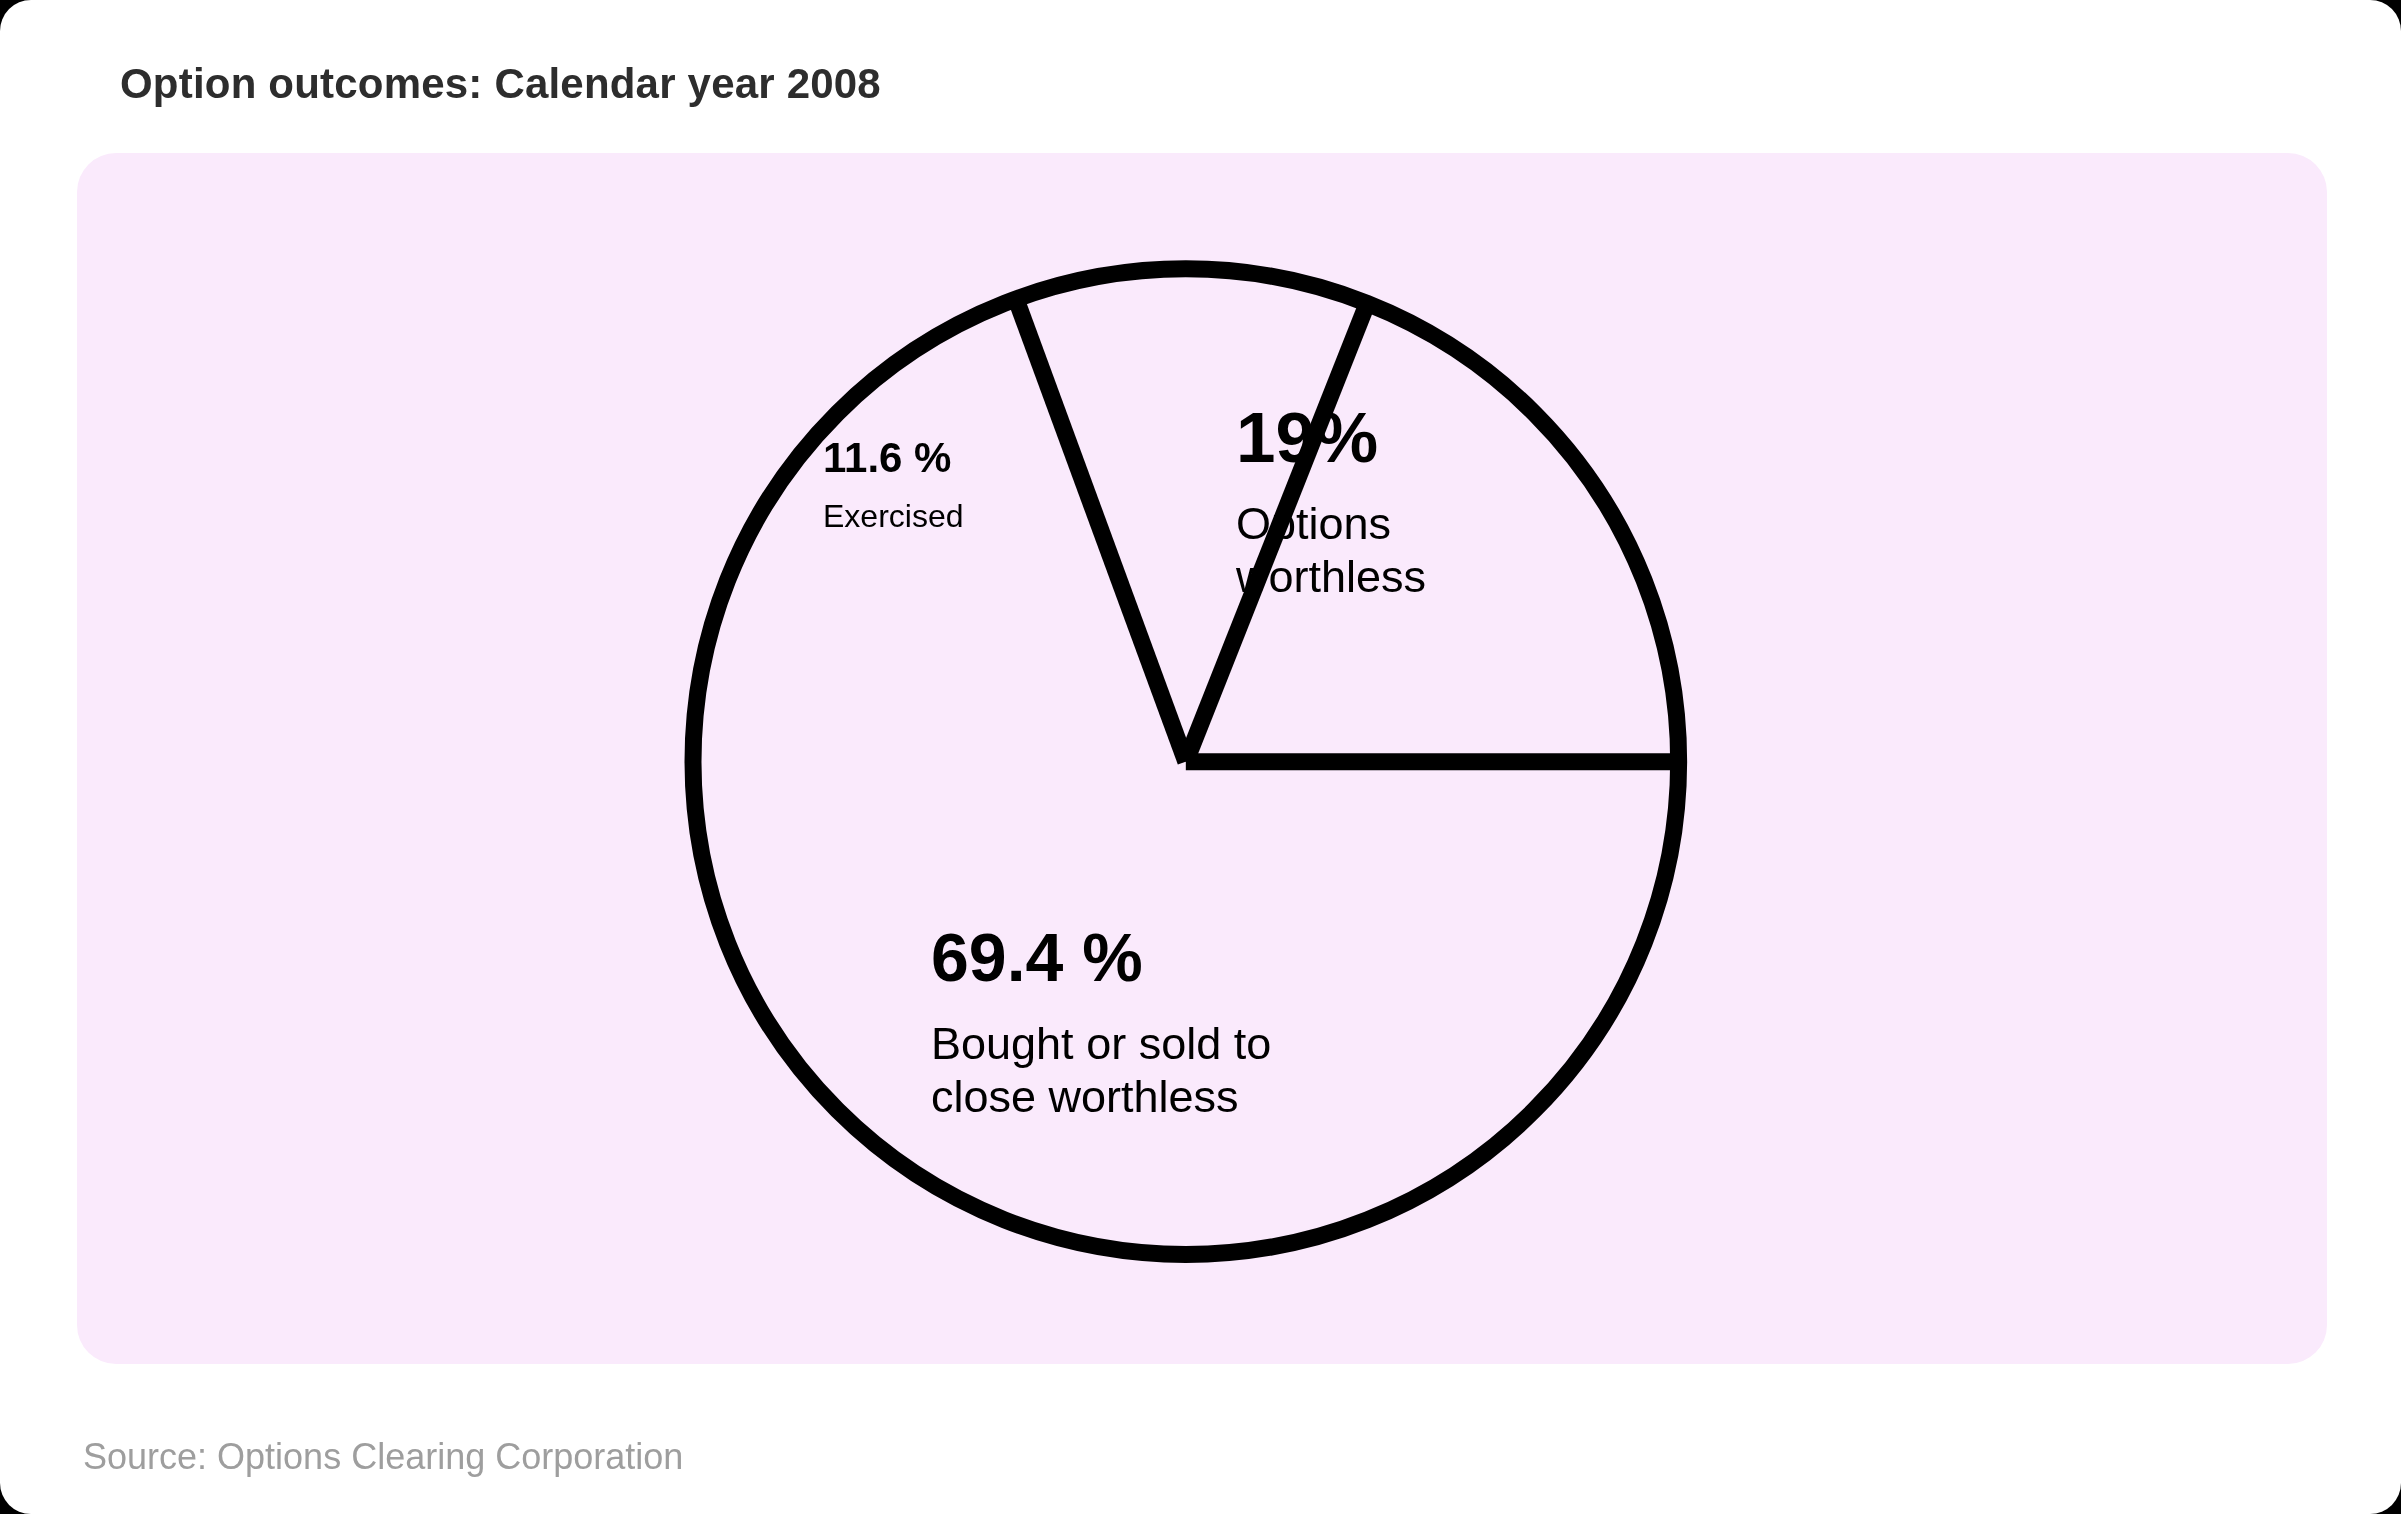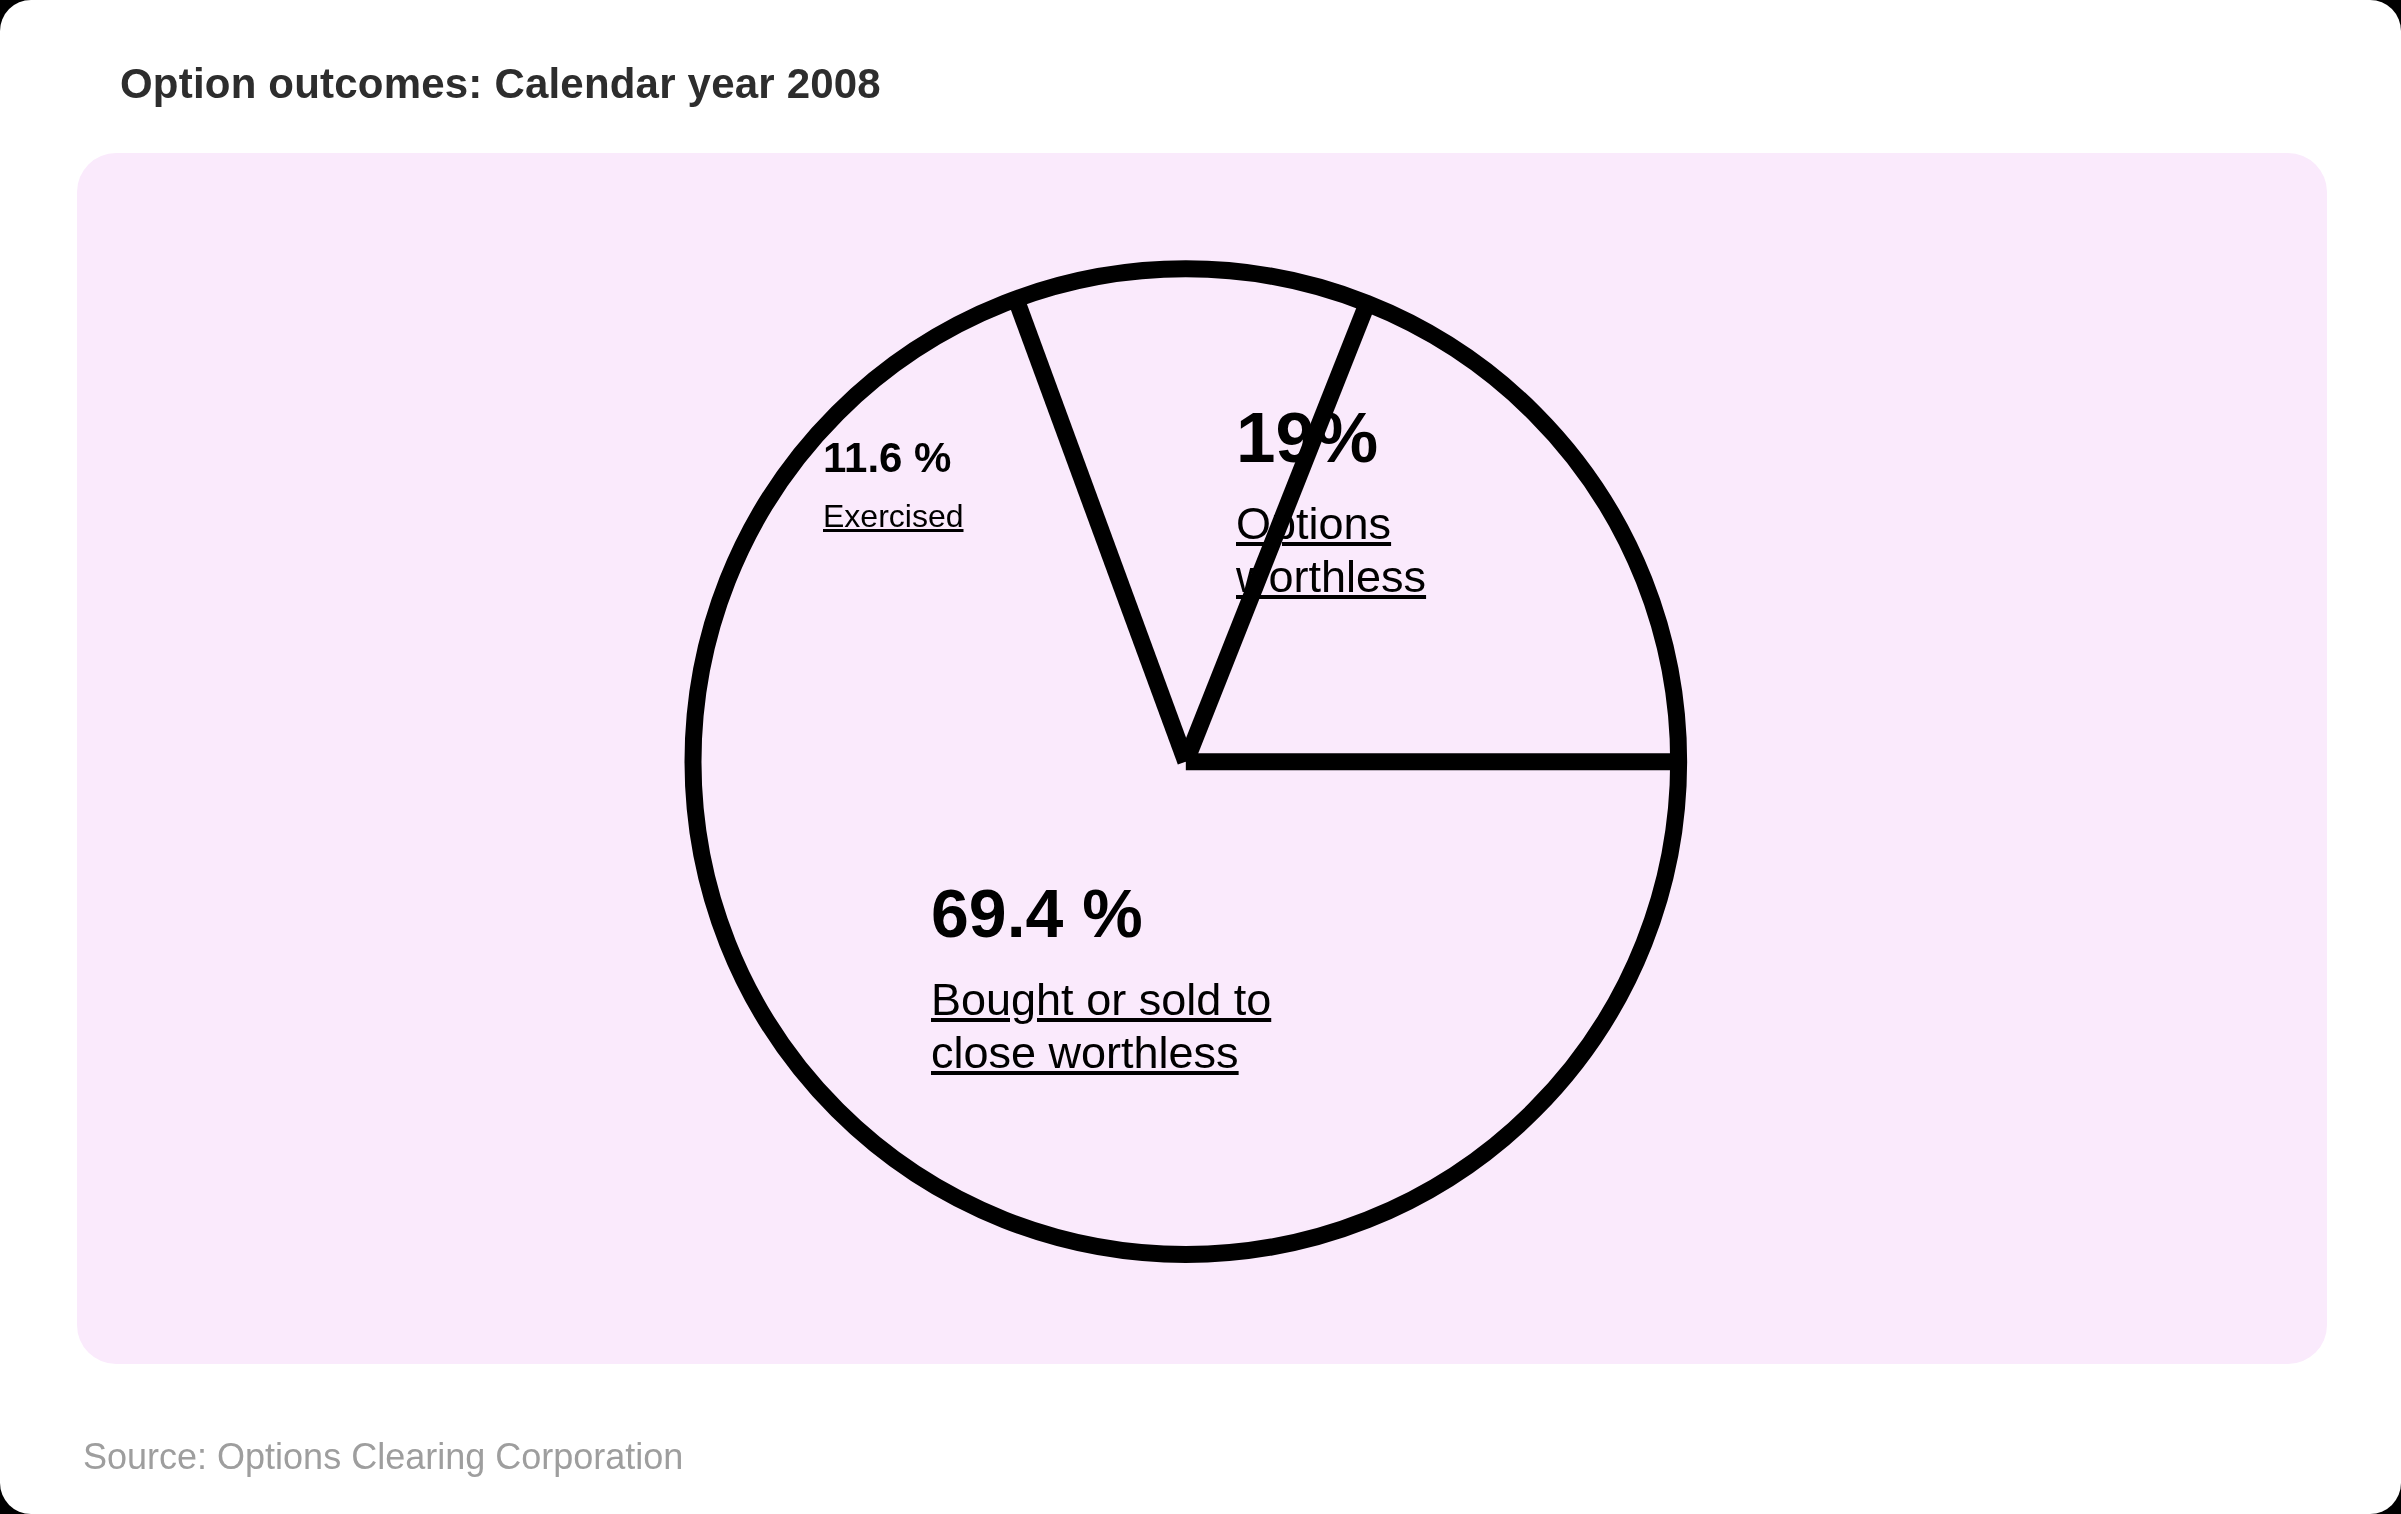--- a/index.html
+++ b/index.html
@@ -58,21 +58,20 @@
     line-height: 1.18;
     white-space: nowrap;
   }
   .slice-value {
     font-weight: bold;
     display: block;
   }
   .slice-name {
     font-weight: normal;
     display: block;
-    text-decoration: underline;
   }
   
   #label-expired {
     left: 1236px;
     top: 396px;
     width: 340px;
   }
   #label-expired .slice-value { font-size: 71px; margin-bottom: 17px; }
   #label-expired .slice-name  { font-size: 45px; }
   
@@ -82,21 +81,21 @@
     width: 309px;
   }
   #label-exercised .slice-value { font-size: 42px; margin-bottom: 15.5px; }
   #label-exercised .slice-name  { font-size: 32px; }
   
   #label-bought {
     left: 931px;
     top: 873px;
     width: 510px;
   }
-  #label-bought .slice-value { font-size: 68px; margin-bottom: 20px; }
+  #label-bought .slice-value { font-size: 68px; margin-bottom: 20px; margin-top: 44px; }
   #label-bought .slice-name  { font-size: 45px; }
   #chart-source {
     position: absolute;
     left: 83px;
     top: 1436px;
     font-size: 36px;
     color: #9e9e9e;
     white-space: nowrap;
   }
 </style>

